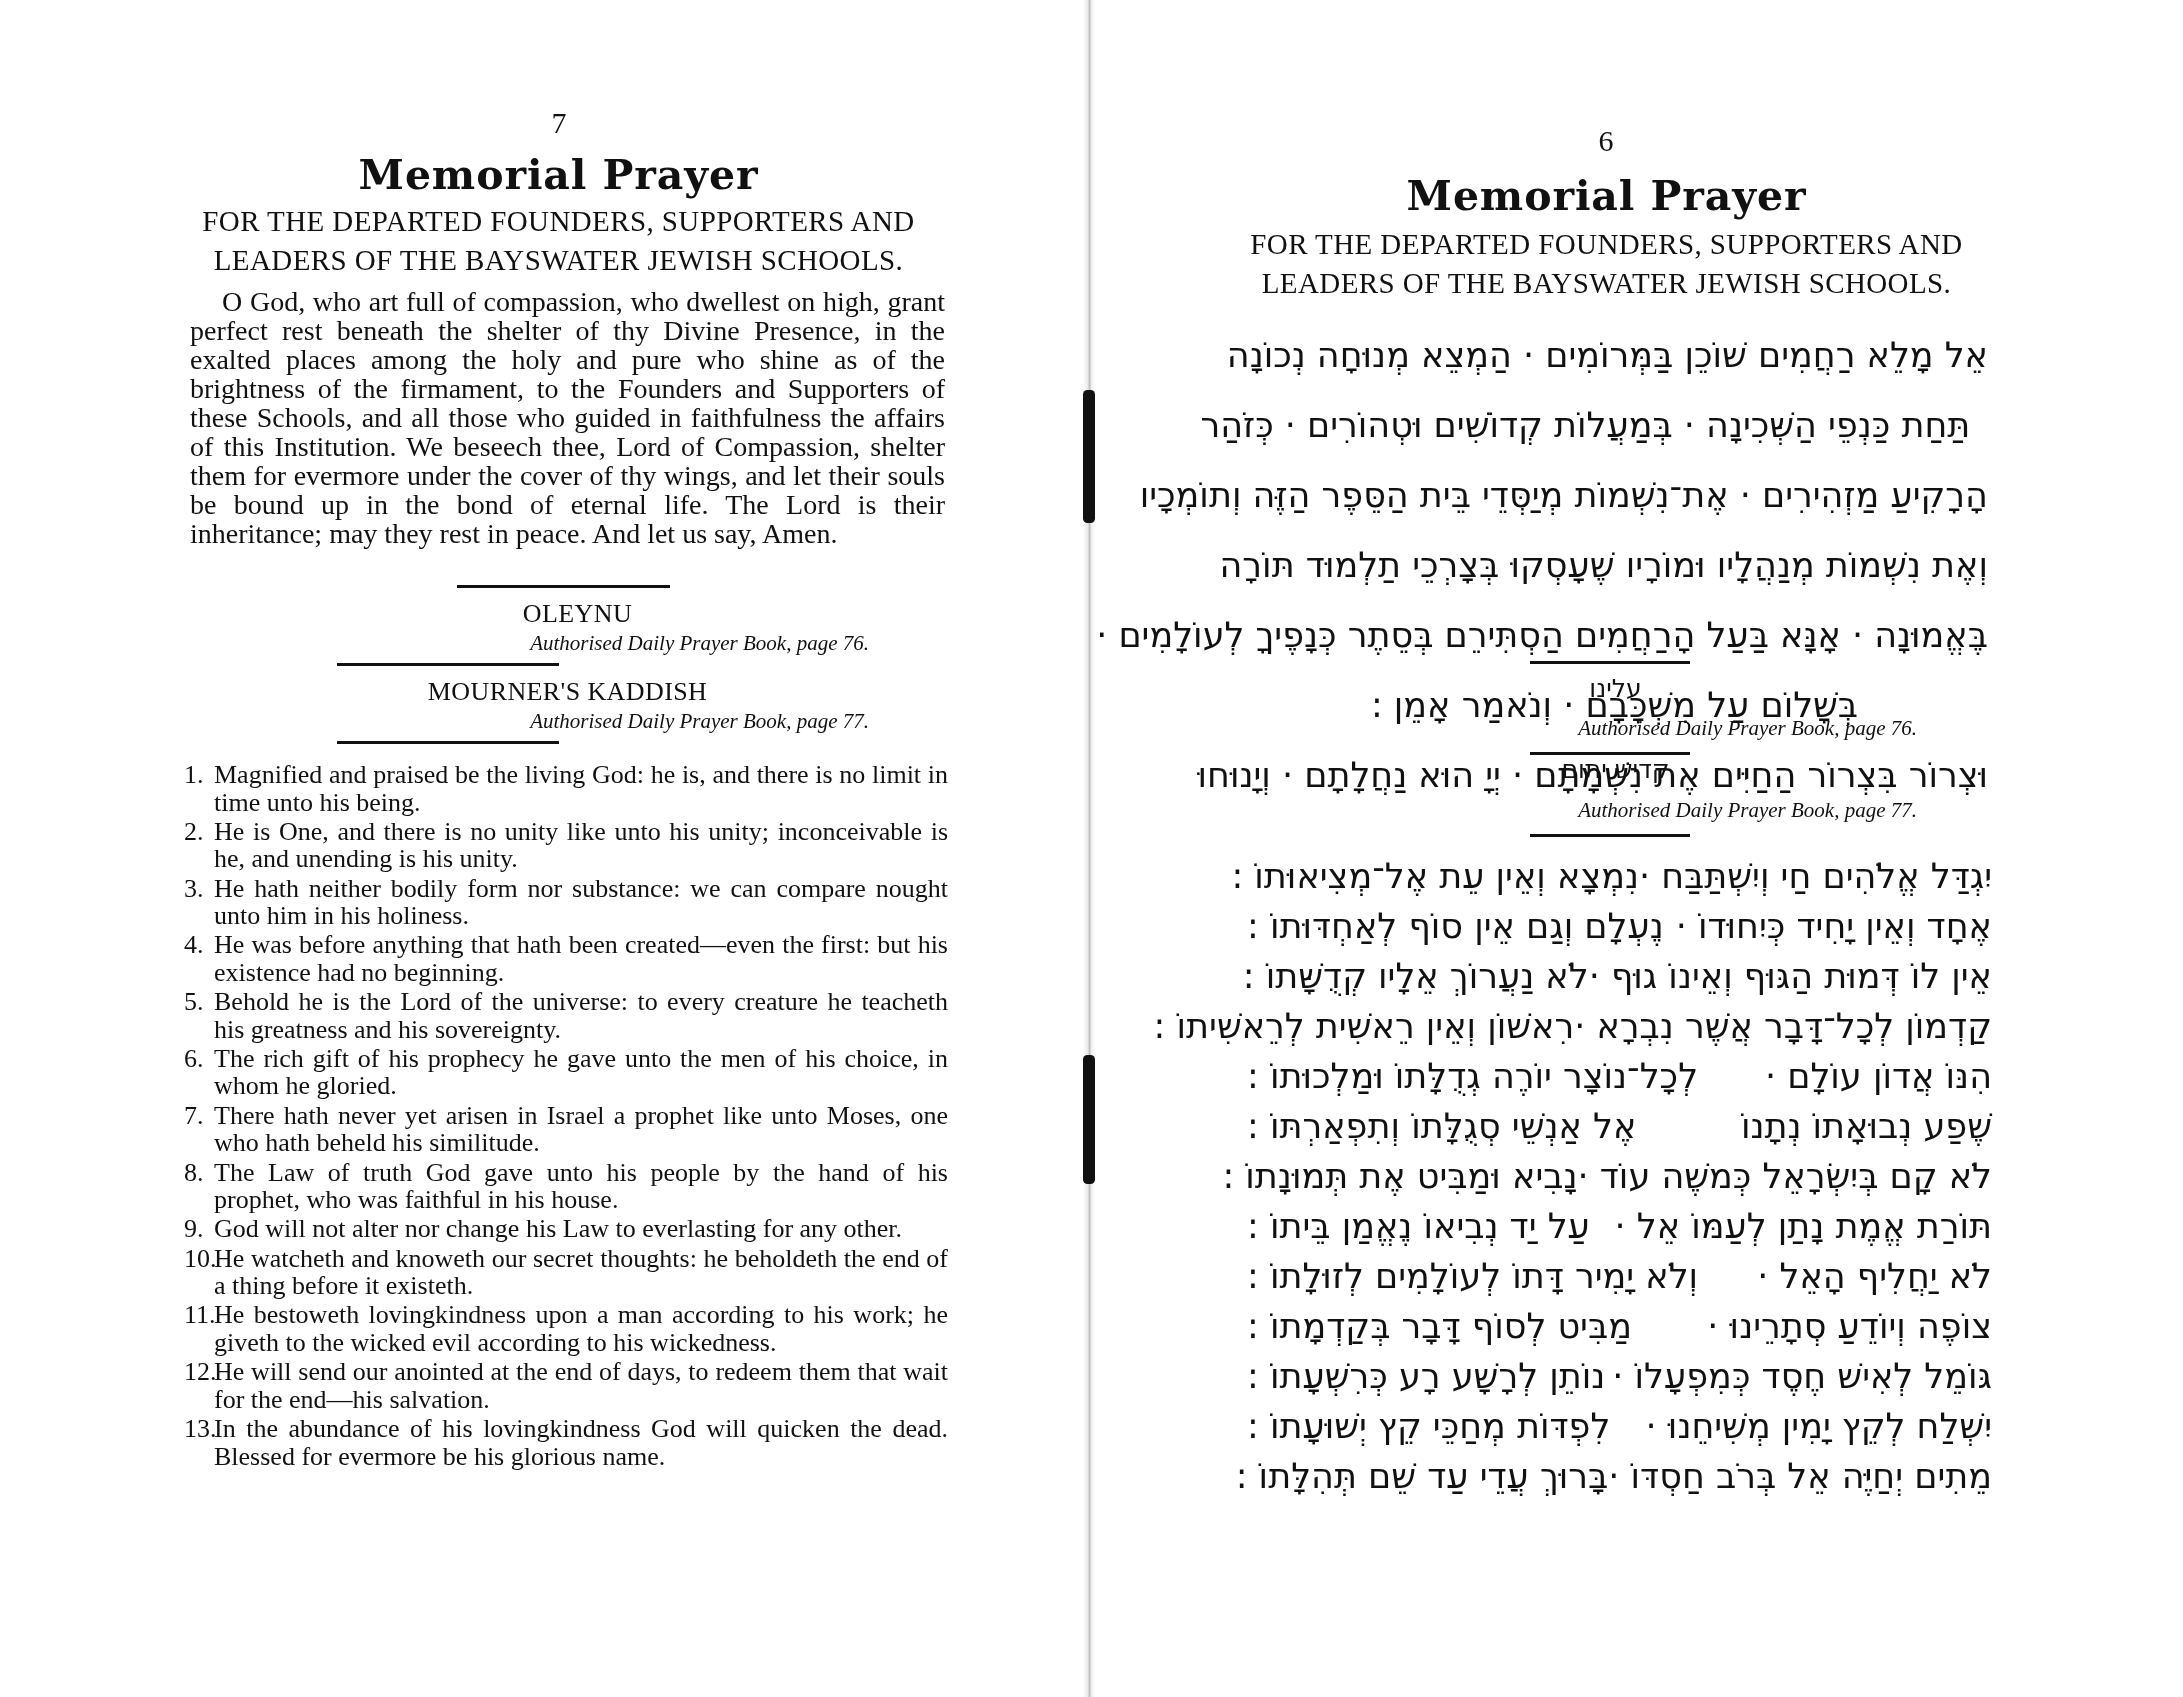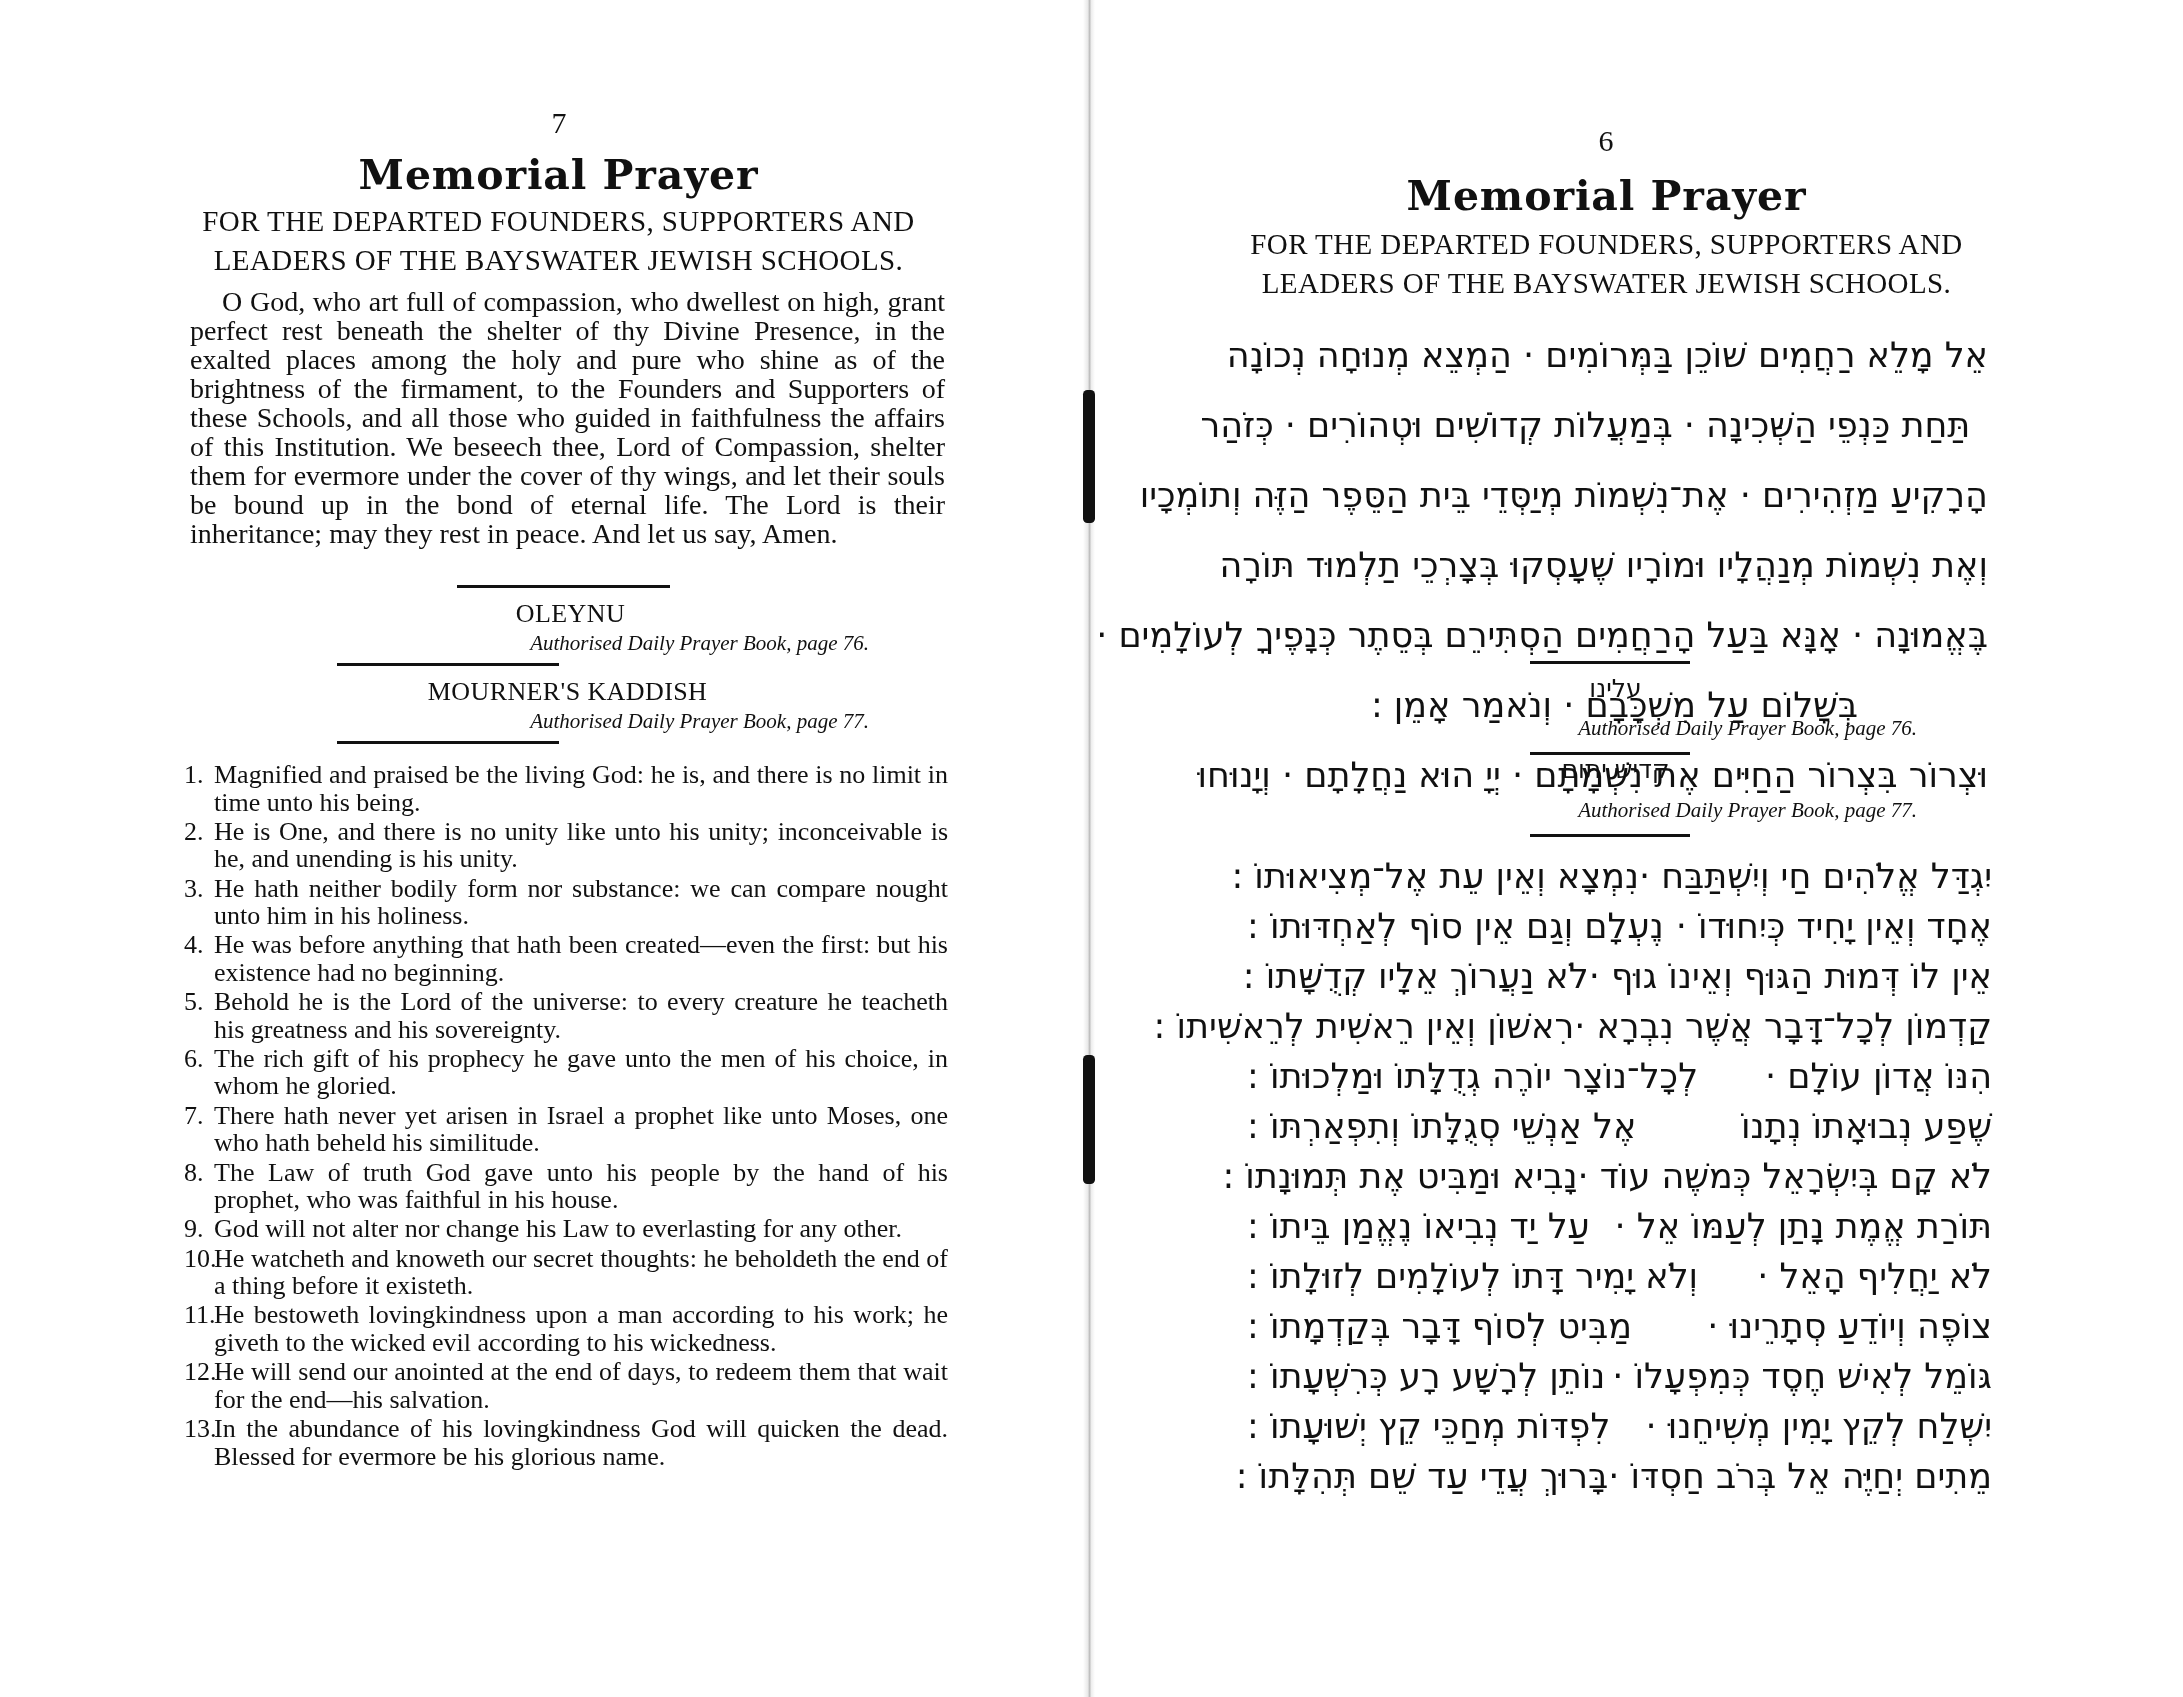--- a/index.html
+++ b/index.html
@@ -54,21 +54,21 @@
 <div class="page page-left">
   <div class="pnum" style="left:497px;top:106px;width:124px;">7</div>
   <div class="title" style="left:177px;top:151px;width:763px;">Memorial Prayer</div>
   <div class="subtitle" style="left:177px;top:202px;width:763px;">
     <div>FOR THE DEPARTED FOUNDERS, SUPPORTERS AND</div>
     <div>LEADERS OF THE BAYSWATER JEWISH SCHOOLS.</div>
   </div>
   <div class="body-en" style="left:190px;top:287px;width:755px;text-indent:32px;">O God, who art full of compassion, who dwellest on high, grant perfect rest beneath the shelter of thy Divine Presence, in the exalted places among the holy and pure who shine as of the brightness of the firmament, to the Founders and Supporters of these Schools, and all those who guided in faithfulness the affairs of this Institution. We beseech thee, Lord of Compassion, shelter them for evermore under the cover of thy wings, and let their souls be bound up in the bond of eternal life. The Lord is their inheritance; may they rest in peace. And let us say, Amen.</div>
 
   <div class="rule" style="left:457px;top:585px;width:213px;"></div>
-  <div class="sec-title" style="left:269px;top:599px;width:603px;">OLEYNU</div>
+  <div class="sec-title" style="left:276px;top:599px;width:603px;">OLEYNU</div>
   <div class="sec-ref" style="left:266px;top:631px;width:603px;">Authorised Daily Prayer Book, page 76.</div>
   <div class="rule" style="left:337px;top:663px;width:222px;"></div>
   <div class="sec-title" style="left:266px;top:677px;width:603px;">MOURNER'S KADDISH</div>
   <div class="sec-ref" style="left:266px;top:709px;width:603px;">Authorised Daily Prayer Book, page 77.</div>
   <div class="rule" style="left:337px;top:741px;width:222px;"></div>
 
   <div class="list-en" style="left:184px;top:761px;width:764px;">
     <div class="list-item"><span class="list-num">1.</span><span>Magnified and praised be the living God: he is, and there is no limit in time unto his being.</span></div>
     <div class="list-item"><span class="list-num">2.</span><span>He is One, and there is no unity like unto his unity; inconceivable is he, and unending is his unity.</span></div>
     <div class="list-item"><span class="list-num">3.</span><span>He hath neither bodily form nor substance: we can compare nought unto him in his holiness.</span></div>

